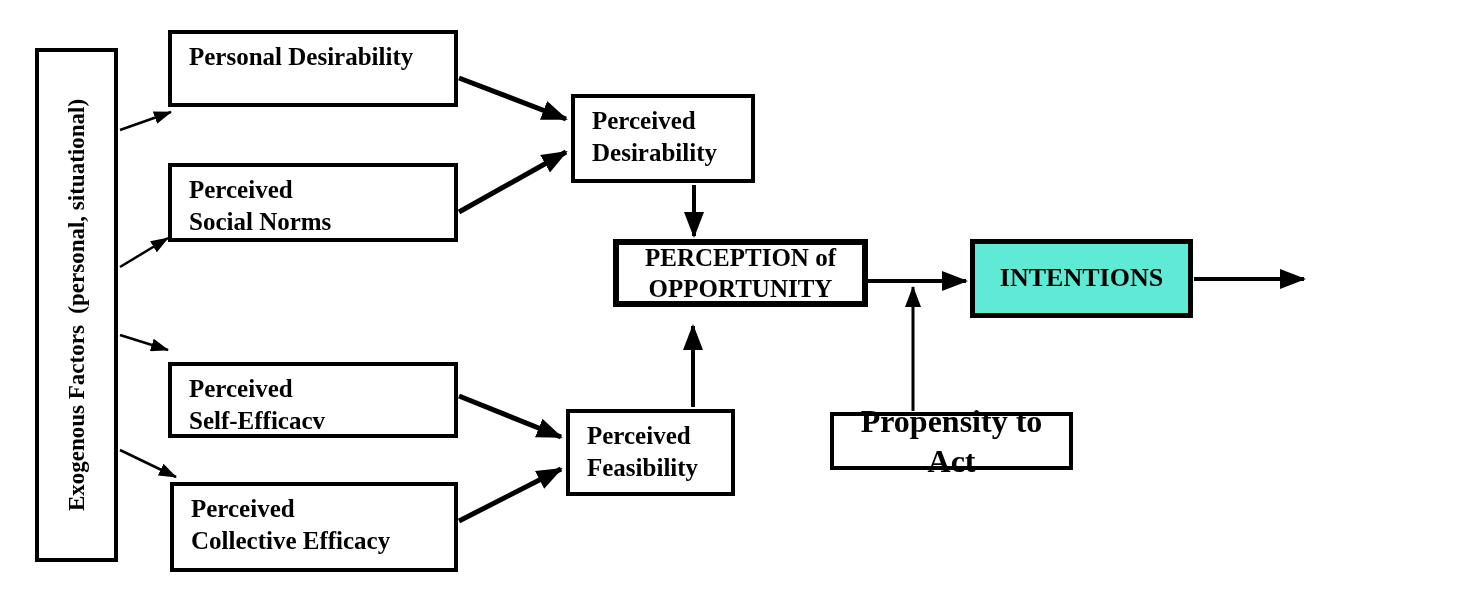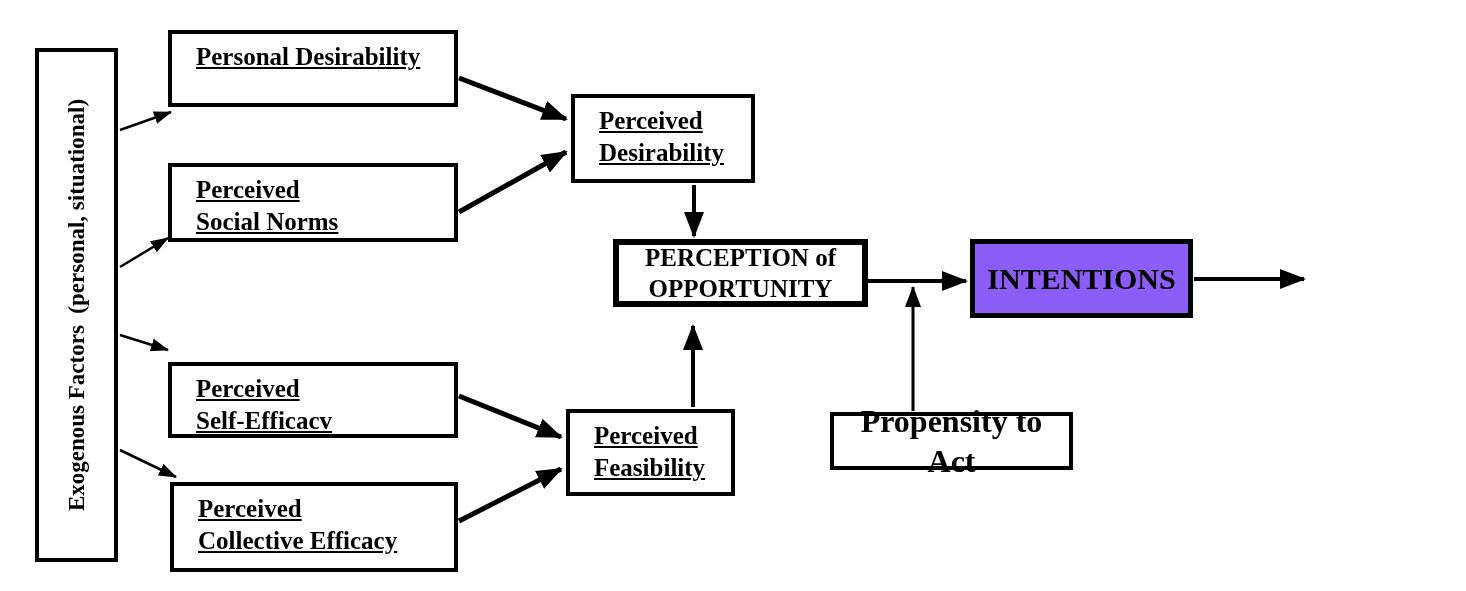--- a/index.html
+++ b/index.html
@@ -15,21 +15,21 @@
   .node{
     position:absolute;
     box-sizing:border-box;
     border-style:solid;
     border-color:#000000;
     background:#ffffff;
     color:#000000;
     font-weight:bold;
   }
   .node .label{display:block;white-space:pre-line;line-height:1.26;}
-  .node.top-left{padding:7px 6px 0 24px;text-decoration:underline;}
+  .node.top-left{padding:7px 6px 0 17px;}
   .node.center{display:flex;align-items:center;justify-content:center;text-align:center;}
   .node.center .label{white-space:pre-line;}
   .node.vertical .label{
     position:absolute;left:50%;top:50%;
     transform:translate(-50%,-50%) rotate(-90deg);
     white-space:pre;
   }
 </style>
 </head>
 <body>
@@ -87,20 +87,20 @@
 Desirability</span>
       </div>
       <div class="node center" style="left: 569px; top: 239px; width: 255px; height: 68px; border-width: 6px; border-color: rgb(0, 0, 0); background: rgb(255, 255, 255); color: rgb(0, 0, 0); font-size: 25px; margin-left: 44px;">
         <span class="label">PERCEPTION of
 OPPORTUNITY</span>
       </div>
       <div class="node top-left" style="left: 566px; top: 409px; width: 169px; height: 87px; border-width: 4px; border-color: rgb(0, 0, 0); background: rgb(255, 255, 255); color: rgb(0, 0, 0); font-size: 25px;">
         <span class="label">Perceived
 Feasibility</span>
       </div>
-      <div class="node center" style="left: 970px; top: 239px; width: 223px; height: 79px; border-width: 5px; border-color: rgb(0, 0, 0); background: #8b5cf6; color: rgb(0, 0, 0); font-size: 30px;">
+      <div class="node center" style="left: 970px; top: 239px; width: 223px; height: 79px; border-width: 5px; border-color: rgb(0, 0, 0); background: #5eead4; color: rgb(0, 0, 0); font-size: 26px;">
         <span class="label">INTENTIONS</span>
       </div>
       <div class="node center" style="left: 830px; top: 412px; width: 243px; height: 58px; border-width: 4px; border-color: rgb(0, 0, 0); background: rgb(255, 255, 255); color: rgb(0, 0, 0); font-size: 32px;">
         <span class="label">Propensity to Act</span>
       </div>
     </div>
 </div>
 
 </body></html>

